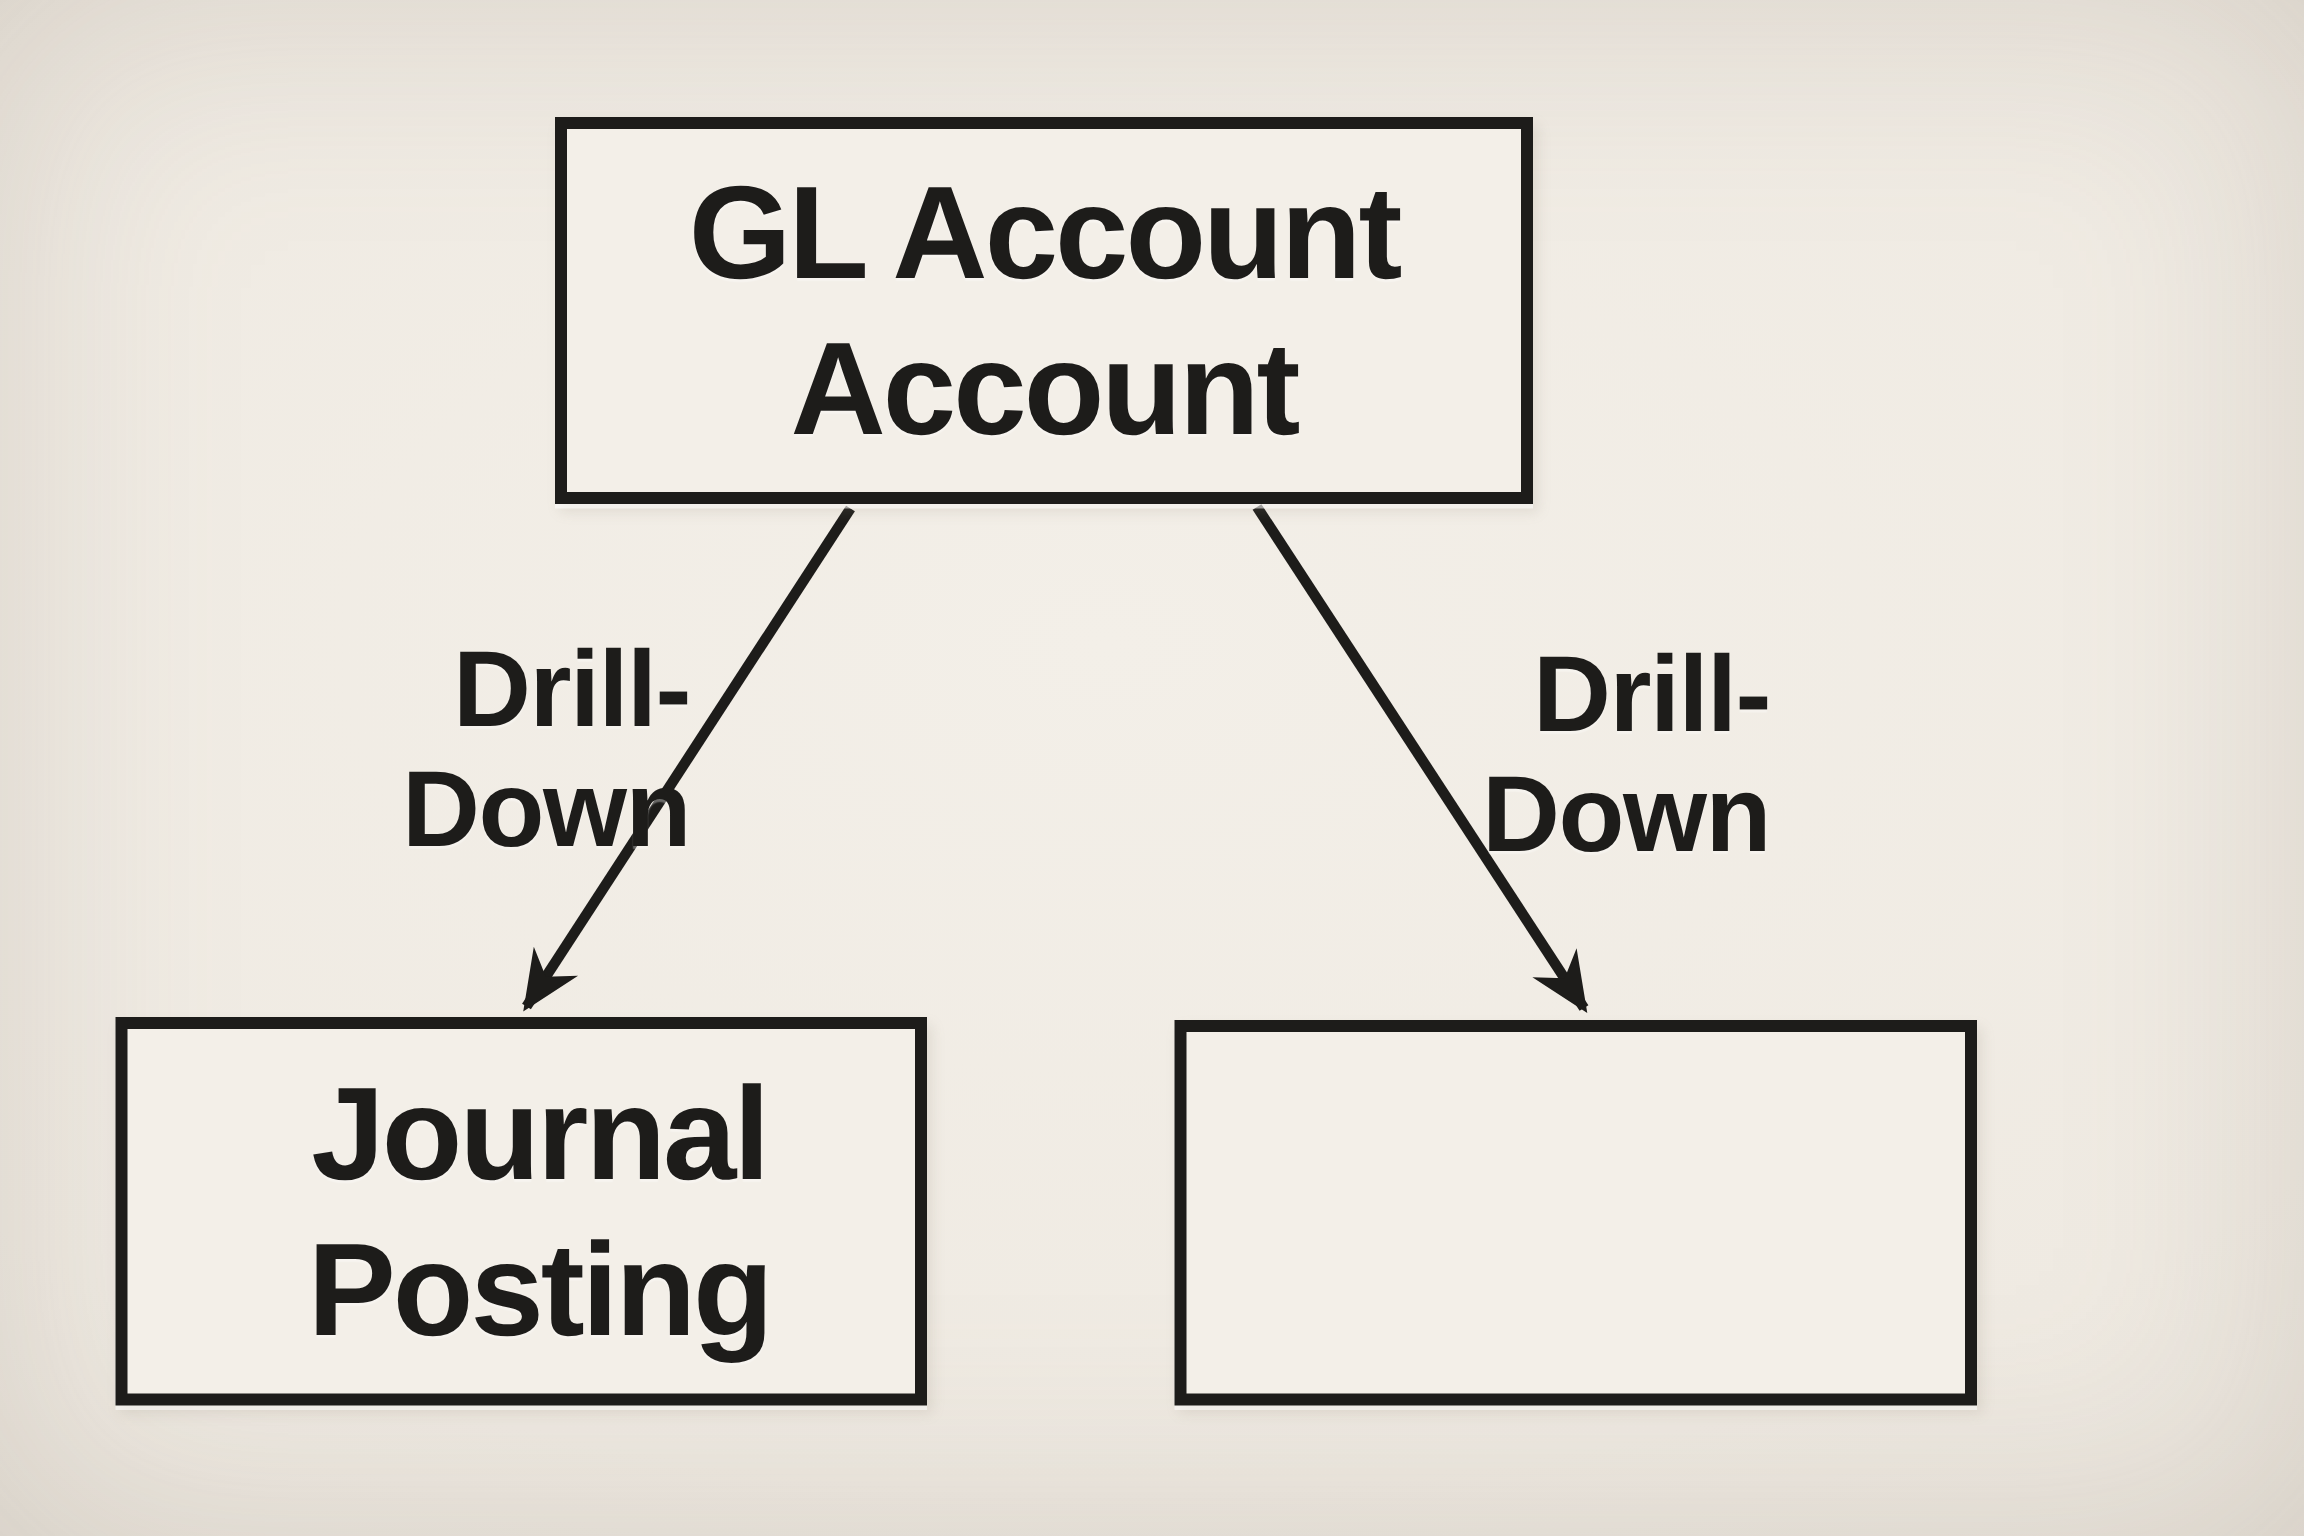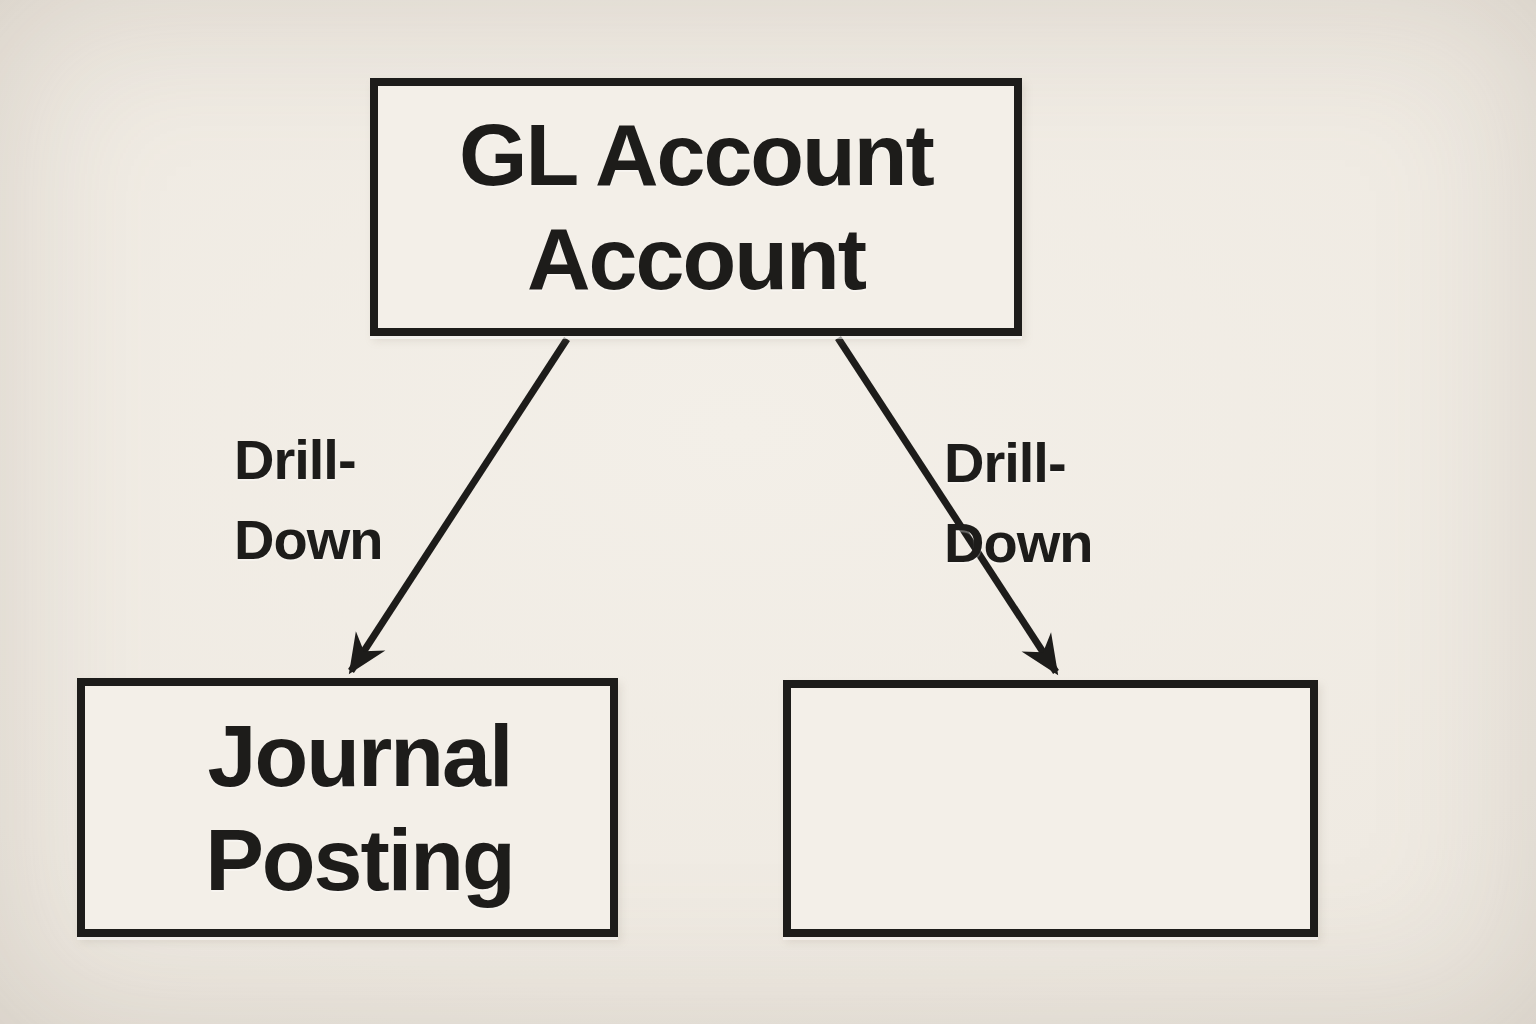--- a/index.html
+++ b/index.html
@@ -52,24 +52,24 @@
     text-align:center;
     text-shadow:0 2px 1px rgba(255,255,255,0.35);
     white-space:nowrap;
   }
   .node-top{ left:370px; top:78px;  width:652px; height:258px; }
   .node-bl { left:77px;  top:678px; width:541px; height:259px;padding-left:24px; }
   .node-br { left:783px; top:680px; width:535px; height:257px; }
 
   .edge-label{
     position:absolute;
-    text-align:left;
+    text-align:right;
     color:var(--ink);
     font-weight:bold;
-    font-size:56px;
+    font-size:72px;
     line-height:80px;
     letter-spacing:-1px;
     text-shadow:0 2px 1px rgba(255,255,255,0.35);
   }
   .edge-label span{ display:block; }
   .edge-label-left { left:234px; top:420px; width:226px; }
   .edge-label-right{ left:944px; top:423px; width:236px; }
 </style>
 </head>
 <body>

